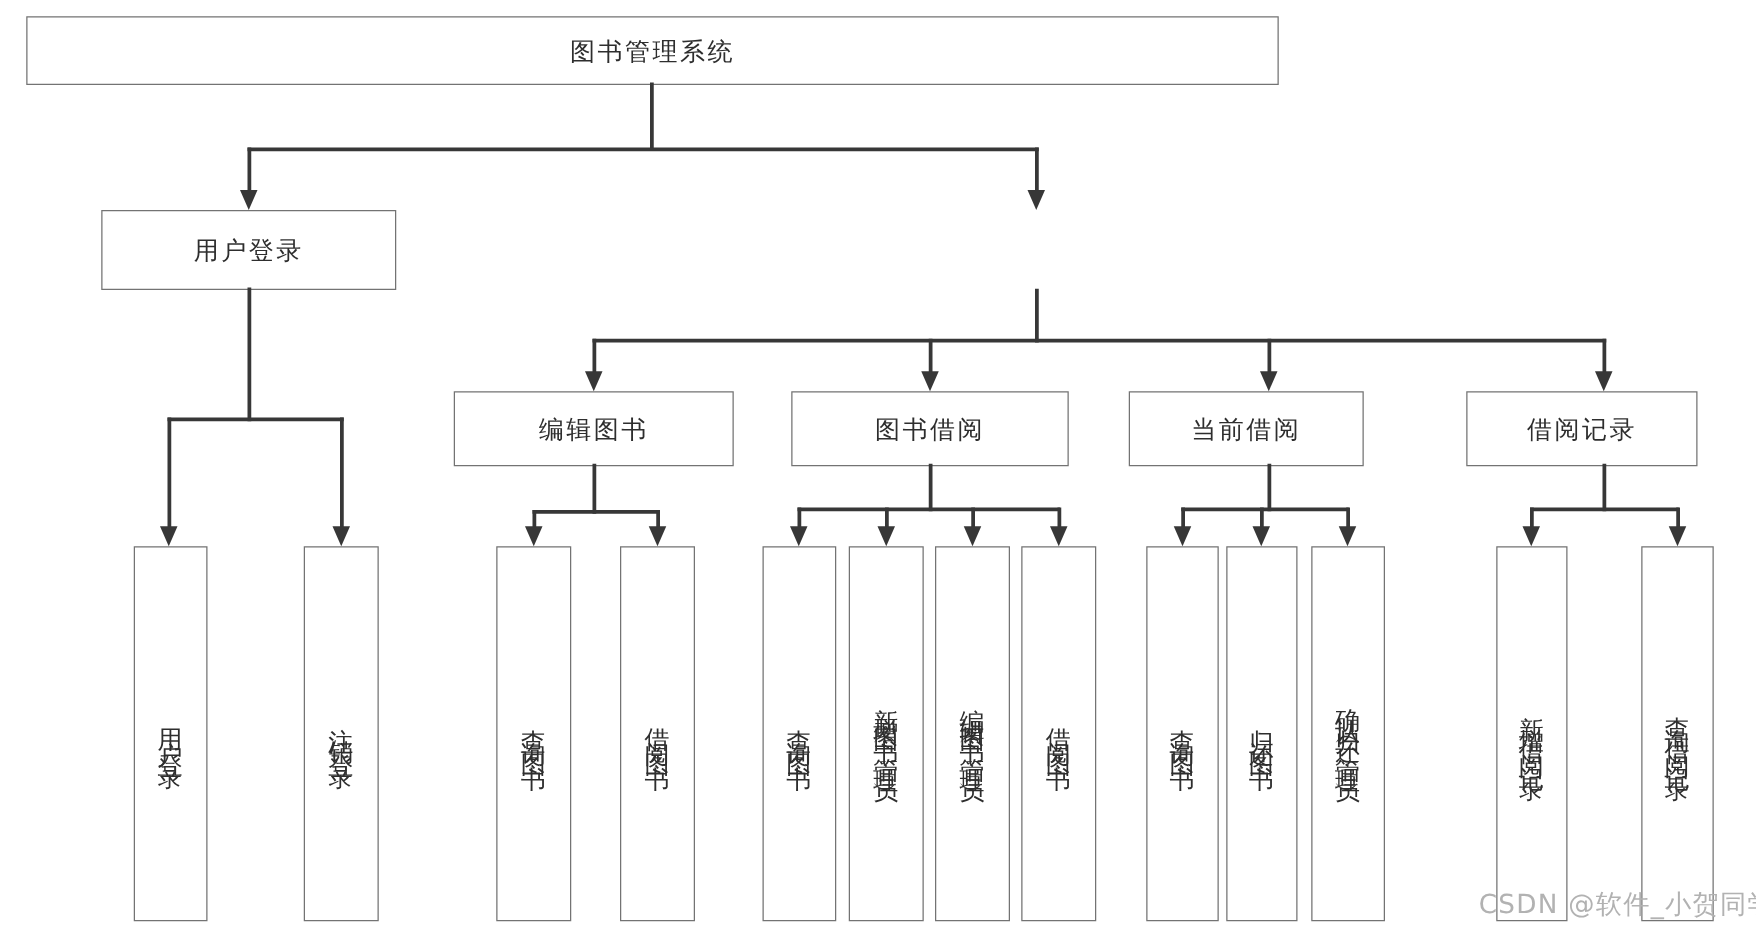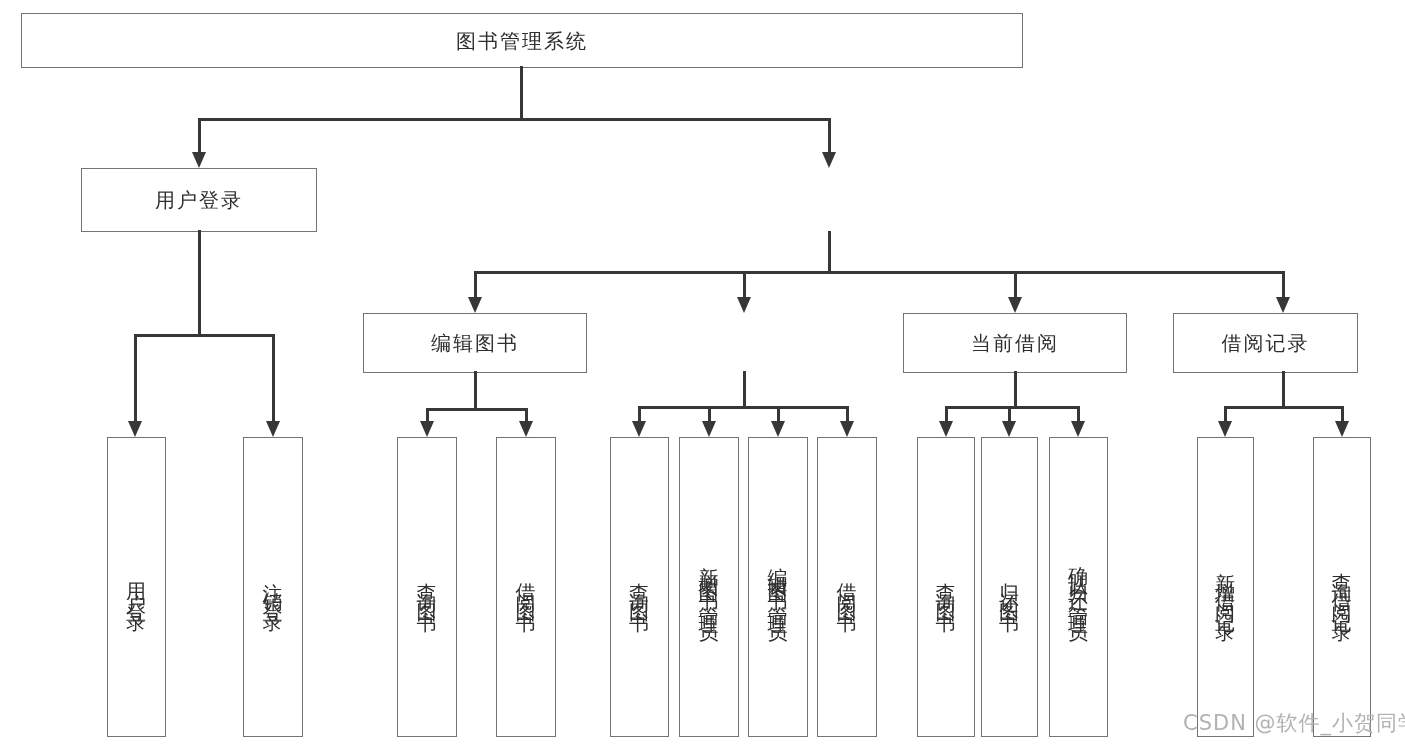--- a/index.html
+++ b/index.html
@@ -41,21 +41,24 @@
     <span>图书管理系统</span>
   </div>
 
   <div class="box h" style="left:81px;top:168px;width:236px;height:64px">
     <span>用户登录</span>
   </div>
 
   <div class="box h" style="left:363px;top:313px;width:224px;height:60px">
     <span>编辑图书</span>
   </div>
-  <div class="box h" style="left:903px;top:313px;width:224px;height:60px">
+  <div class="box h" style="left:633px;top:313px;width:222px;height:60px">
+    <span>图书借阅</span>
+  </div>
+  <div class="box h" style="left:903px;top:313px;width:188px;height:60px">
     <span>当前借阅</span>
   </div>
   <div class="box h" style="left:1173px;top:313px;width:185px;height:60px">
     <span>借阅记录</span>
   </div>
 
   <div class="box v" style="left:107px;top:437px;width:59px;height:300px">
     <span>用户登录</span>
   </div>
   <div class="box v" style="left:243px;top:437px;width:60px;height:300px">

